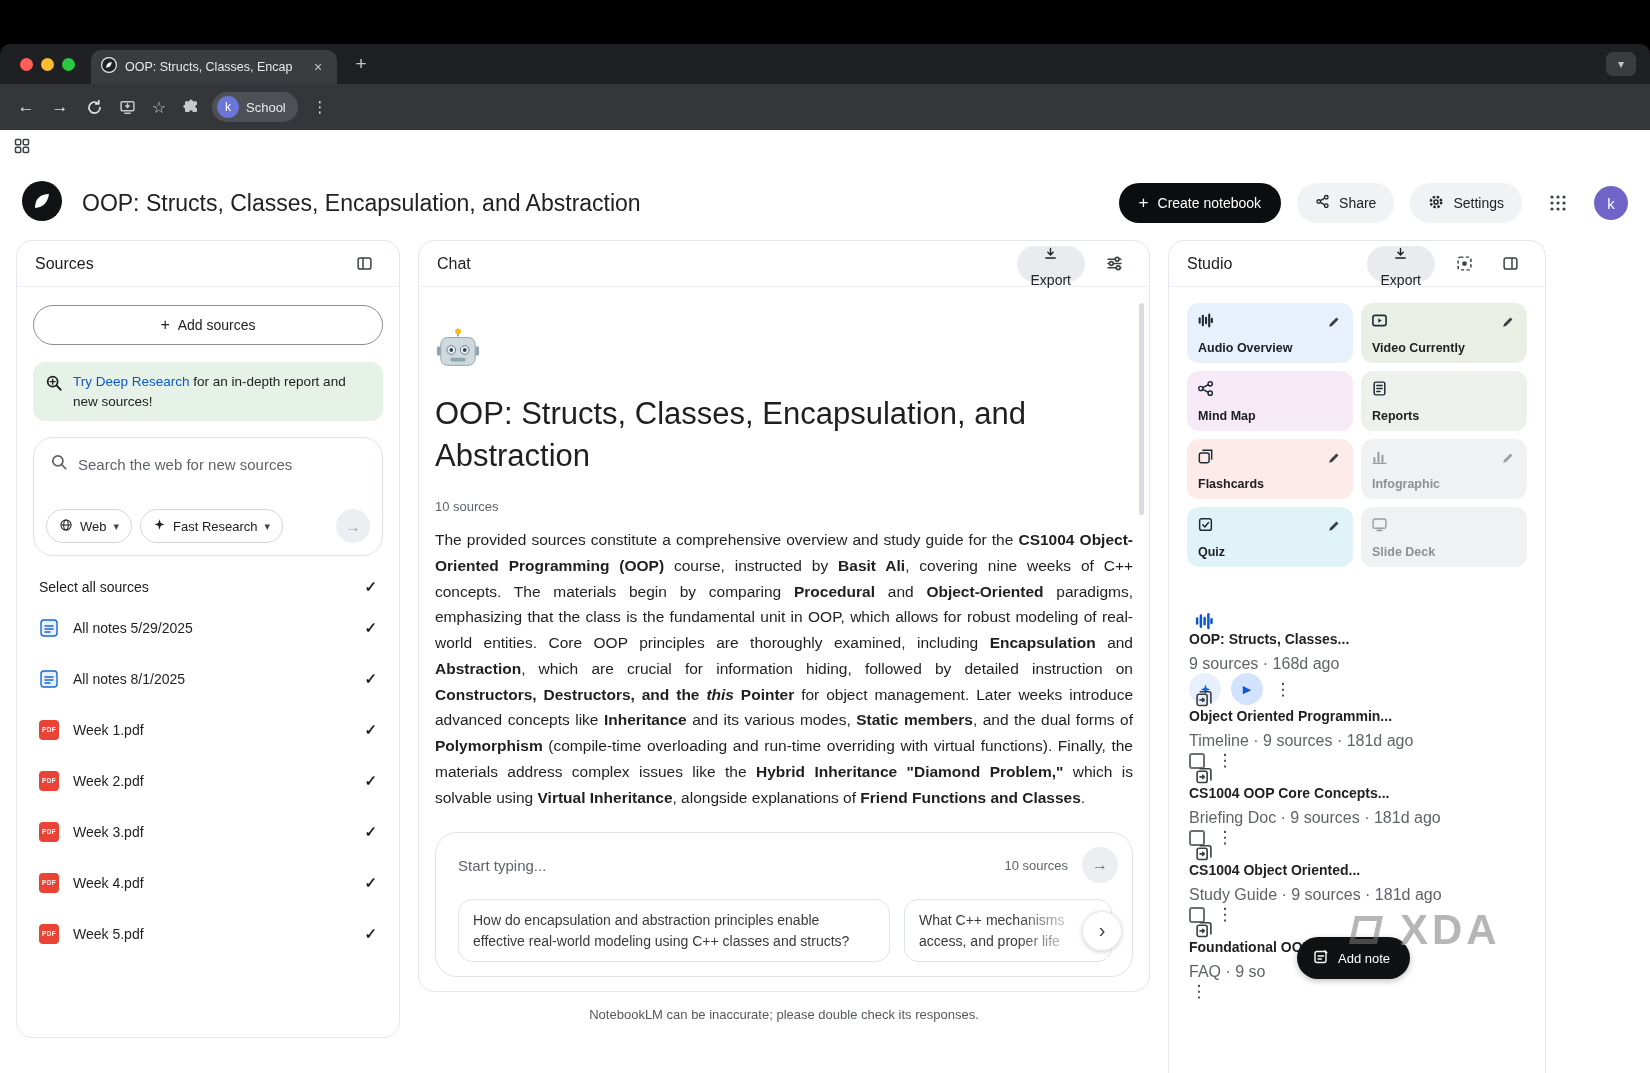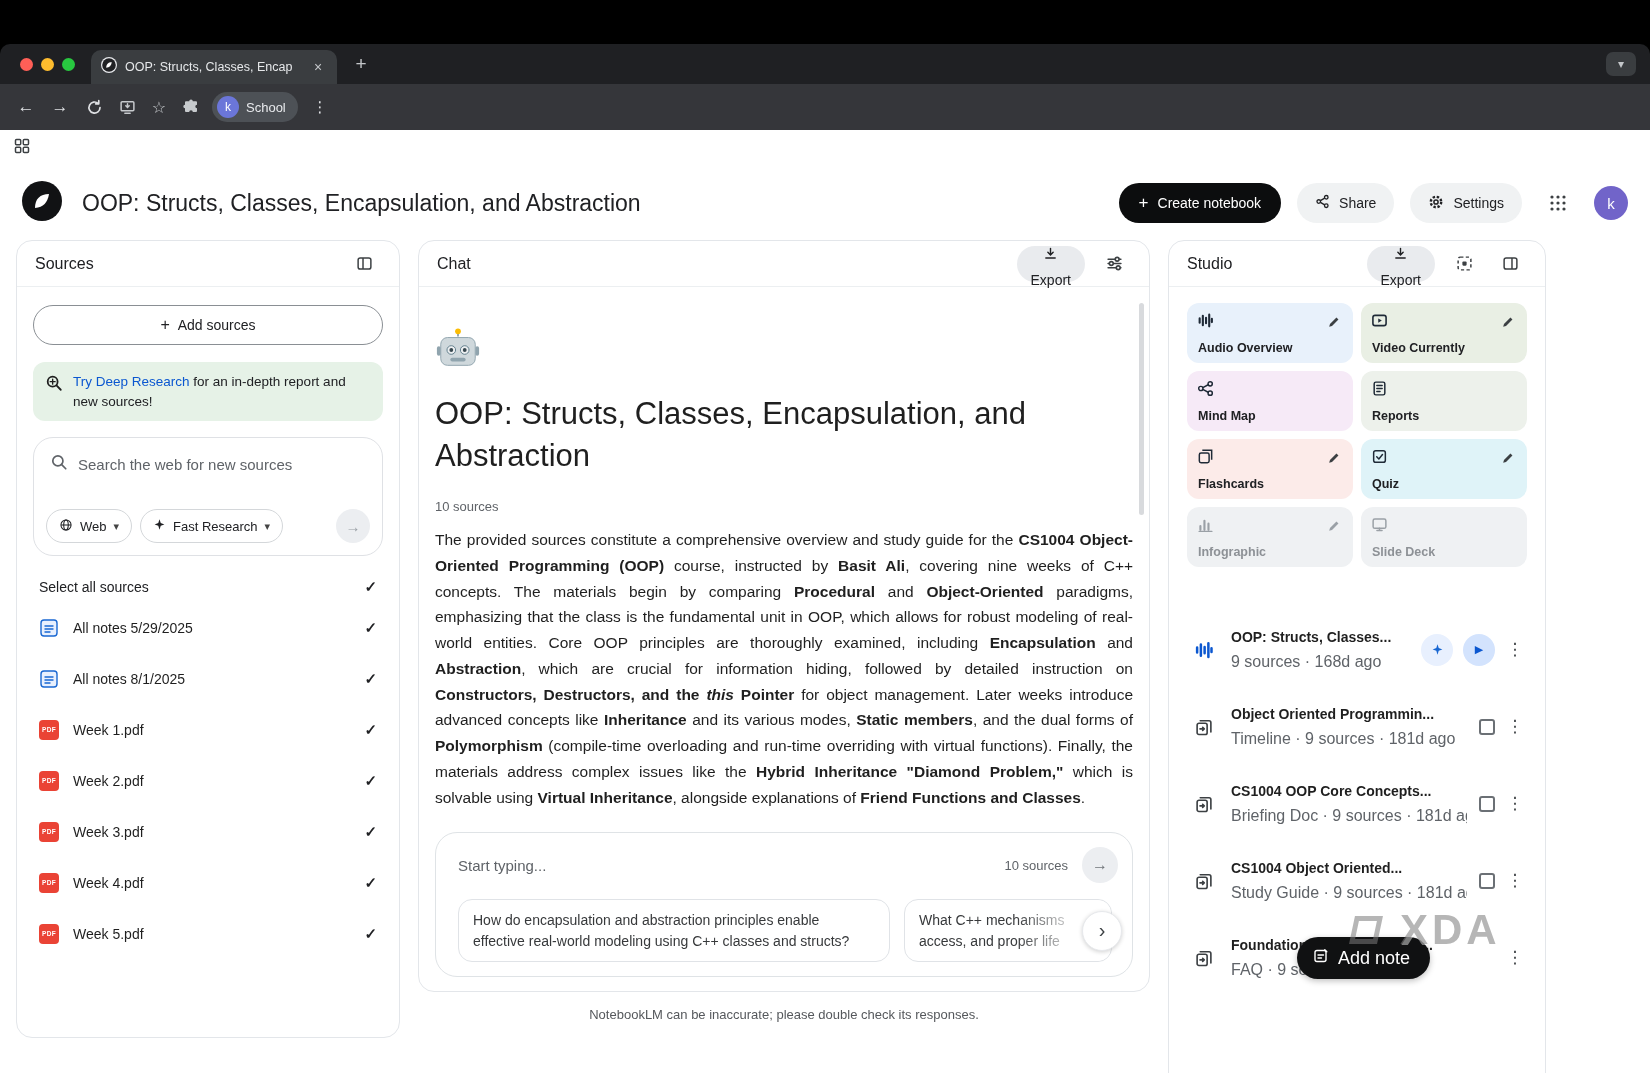--- a/index.html
+++ b/index.html
@@ -121,38 +121,38 @@
   .card .lbl { position:absolute; left:11px; bottom:8px; font-size:12.5px; font-weight:bold; color:#202124; white-space:nowrap; }
   .card .cic { color:#1f2a37; display:block; }
   .c-audio{background:#e8f1fb}.c-video{background:#e9efe4}.c-mind{background:#f6eaf7}.c-reports{background:#edf1eb}
   .c-flash{background:#fcebe9}.c-quiz{background:#dff3f8}.c-dis{background:#eff1f3}
   .card.disabled .lbl { color:#8d9196; }
   .card.disabled .cic { color:#9aa0a6; }
   .pencil-btn { position:absolute; top:5px; right:5px; width:28px; height:28px; border-radius:50%;
                 display:flex; align-items:center; justify-content:center; color:#3c4043; }
   .card.disabled .pencil-btn { color:#9aa0a6; }
   .studio-items { margin-top:44px; }
-  .s-item { height:77px; display:flex; align-items:center; gap:12px; padding:0 2px; }
+  .s-item { height:77px; display:flex; align-items:flex-start; padding:0 2px;flex-direction:column; }
   .s-ic { width:30px; flex:none; display:flex; justify-content:center; color:#3c4043; }
   .s-ic.audio { color:#0b57d0; }
   .s-txt { flex:1; min-width:0; }
   .s-title { font-size:14px; color:#1f1f1f; font-weight:bold; white-space:nowrap; overflow:hidden; }
   .s-meta { font-size:16px; color:#5f6368; margin-top:8px; white-space:nowrap; overflow:hidden; }
   .s-actions { display:flex; align-items:center; gap:10px; flex:none; }
   .round-ic { width:32px; height:32px; border-radius:50%; display:flex; align-items:center; justify-content:center; }
   .ri-join { background:#e8f0fe; color:#1967d2; }
   .ri-play { background:#d3e3fd; color:#0b57d0; font-size:11px; }
   .cb-empty { width:16px; height:16px; border:2px solid #6b7075; border-radius:3px; }
   .kebab { font-size:17px; color:#3c4043; width:20px; text-align:center; }
 
   
   .tooltip { position:absolute; left:1160px; top:577px; width:214px; background:#36383b; color:#fff; font-size:12.5px;
              line-height:1.42; padding:9px 12px; border-radius:8px; z-index:60; box-shadow:0 2px 8px rgba(0,0,0,.3); }
   .add-note { position:absolute; left:1297px; top:937px; height:42px; padding:0 20px 0 16px; border-radius:21px;
-              background:#101112; color:#fff; display:flex; align-items:center; gap:9px; font-size:18px; z-index:40;
+              background:#101112; color:#fff; display:flex; align-items:center; gap:9px; font-size:13px; z-index:40;
               box-shadow:0 2px 6px rgba(0,0,0,.25); }
   .watermark { position:absolute; left:1352px; top:906px; z-index:50; display:flex; align-items:center; gap:20px;
                color:rgba(122,122,122,.55); font-weight:bold; font-size:42px; letter-spacing:4px;
                text-shadow:1px 1px 0 rgba(255,255,255,.45); }
   .wm-mark { width:28px; height:28px; border:5px solid rgba(122,122,122,.55); transform:skewX(-12deg); }
 </style>
 </head>
 <body>
 
 <div class="screen">
@@ -538,43 +538,43 @@
                   </svg>
               </span>
               <span class="lbl">Flashcards</span>
               <span class="pencil-btn">
                 <svg width="14" height="14" viewBox="0 0 16 16" fill="currentColor">
                     <path d="M2.5 13.5l.9-3.2 7.4-7.4 2.3 2.3-7.4 7.4-3.2.9z"></path>
                   </svg>
               </span>
             </div>
 
+            <div class="card c-dis disabled">
+              <span class="cic">
+                <svg width="17" height="17" viewBox="0 0 16 16" fill="none" stroke="currentColor" stroke-width="2" stroke-linecap="round">
+                    <path d="M3.2 13V9.5M7 13V4.5M10.8 13V7.2"></path>
+                    <path d="M2 14.5h12" stroke-width="1.3"></path>
+                  </svg>
+              </span>
+              <span class="lbl">Infographic</span>
+              <span class="pencil-btn">
+                <svg width="14" height="14" viewBox="0 0 16 16" fill="currentColor">
+                    <path d="M2.5 13.5l.9-3.2 7.4-7.4 2.3 2.3-7.4 7.4-3.2.9z"></path>
+                  </svg>
+              </span>
+            </div>
+
             <div class="card c-quiz">
               <span class="cic">
                 <svg width="17" height="17" viewBox="0 0 16 16" fill="none" stroke="currentColor" stroke-width="1.4" stroke-linecap="round" stroke-linejoin="round">
                     <rect x="2.5" y="2.5" width="11" height="11" rx="2"></rect>
                     <path d="M5.4 8.3l2 2 3.4-4.2"></path>
                   </svg>
               </span>
               <span class="lbl">Quiz</span>
-              <span class="pencil-btn">
-                <svg width="14" height="14" viewBox="0 0 16 16" fill="currentColor">
-                    <path d="M2.5 13.5l.9-3.2 7.4-7.4 2.3 2.3-7.4 7.4-3.2.9z"></path>
-                  </svg>
-              </span>
-            </div>
-
-            <div class="card c-dis disabled">
-              <span class="cic">
-                <svg width="17" height="17" viewBox="0 0 16 16" fill="none" stroke="currentColor" stroke-width="2" stroke-linecap="round">
-                    <path d="M3.2 13V9.5M7 13V4.5M10.8 13V7.2"></path>
-                    <path d="M2 14.5h12" stroke-width="1.3"></path>
-                  </svg>
-              </span>
-              <span class="lbl">Infographic</span>
               <span class="pencil-btn">
                 <svg width="14" height="14" viewBox="0 0 16 16" fill="currentColor">
                     <path d="M2.5 13.5l.9-3.2 7.4-7.4 2.3 2.3-7.4 7.4-3.2.9z"></path>
                   </svg>
               </span>
             </div>
 
             <div class="card c-dis disabled">
               <span class="cic">
                 <svg width="17" height="17" viewBox="0 0 16 16" fill="none" stroke="currentColor" stroke-width="1.4" stroke-linecap="round">

